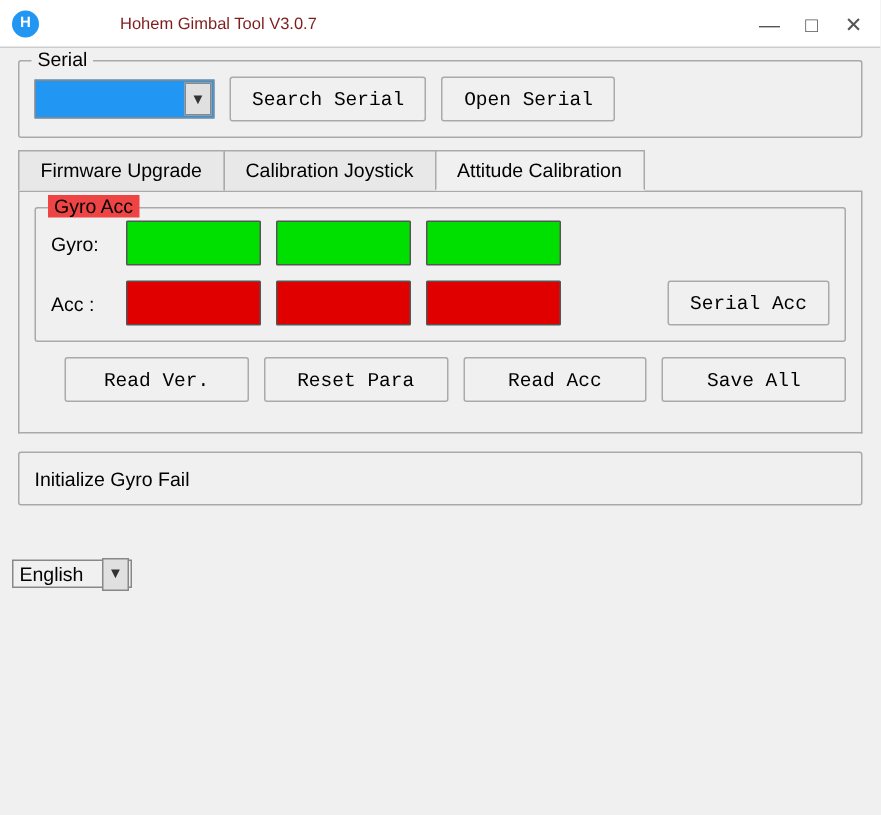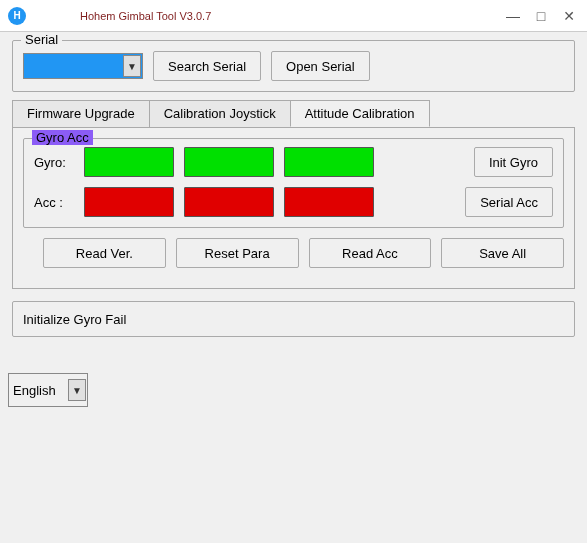--- a/index.html
+++ b/index.html
@@ -125,20 +125,21 @@
 
     .btn {
       height: 30px;
       padding: 0 14px;
       background: #f0f0f0;
       border: 1px solid #aaa;
       border-radius: 2px;
       cursor: pointer;
       font-size: 13px;
       white-space: nowrap;
+      font-family: Liberation Mono, monospace;
     }
 
     
     .tabs-row {
       display: flex;
       margin-bottom: 0;
       border-bottom: 1px solid #aaa;
     }
     .tab {
       padding: 5px 14px;
@@ -169,21 +170,21 @@
       border: 1px solid #aaa;
       border-radius: 2px;
       padding: 8px 10px 10px 10px;
       position: relative;
       margin-bottom: 10px;
     }
     .gyro-group-label {
       position: absolute;
       top: -9px;
       left: 8px;
-      background: #8b5cf6;
+      background: #ef4444;
       padding: 0 4px;
       font-size: 13px;
     }
 
     .indicator-row {
       display: flex;
       align-items: center;
       gap: 10px;
       margin-bottom: 10px;
     }
@@ -238,21 +239,21 @@
     .lang-select-wrapper {
       position: relative;
       display: inline-flex;
       align-items: center;
     }
     .lang-select {
       appearance: none;
       -webkit-appearance: none;
       background: #f0f0f0;
       border: 1px solid #888;
-      height: 34px;
+      height: 19px;
       width: 80px;
       padding: 0 22px 0 4px;
       cursor: pointer;
       font-size: 13px;
     }
     .lang-arrow {
       position: absolute;
       right: 2px;
       top: 50%;
       transform: translateY(-50%);
@@ -319,21 +320,20 @@
     <div class="tab-content">
 
       <div class="gyro-group">
         <span class="gyro-group-label">Gyro Acc</span>
 
         <div class="indicator-row">
           <span class="indicator-label">Gyro:</span>
           <div class="indicator-box green"></div>
           <div class="indicator-box green"></div>
           <div class="indicator-box green"></div>
-          <button class="btn action-btn">Init Gyro</button>
         </div>
 
         <div class="indicator-row">
           <span class="indicator-label">Acc :</span>
           <div class="indicator-box red"></div>
           <div class="indicator-box red"></div>
           <div class="indicator-box red"></div>
           <button class="btn action-btn">Serial Acc</button>
         </div>
       </div>

